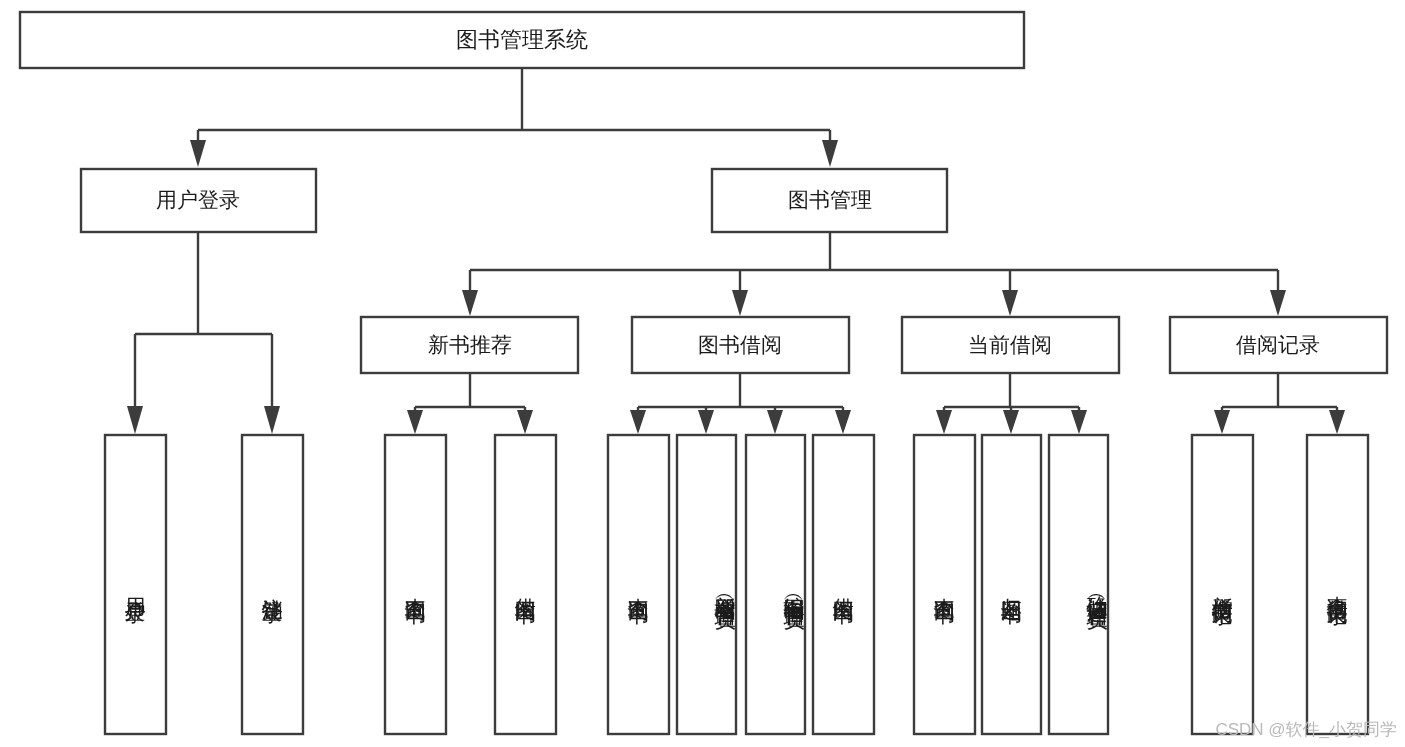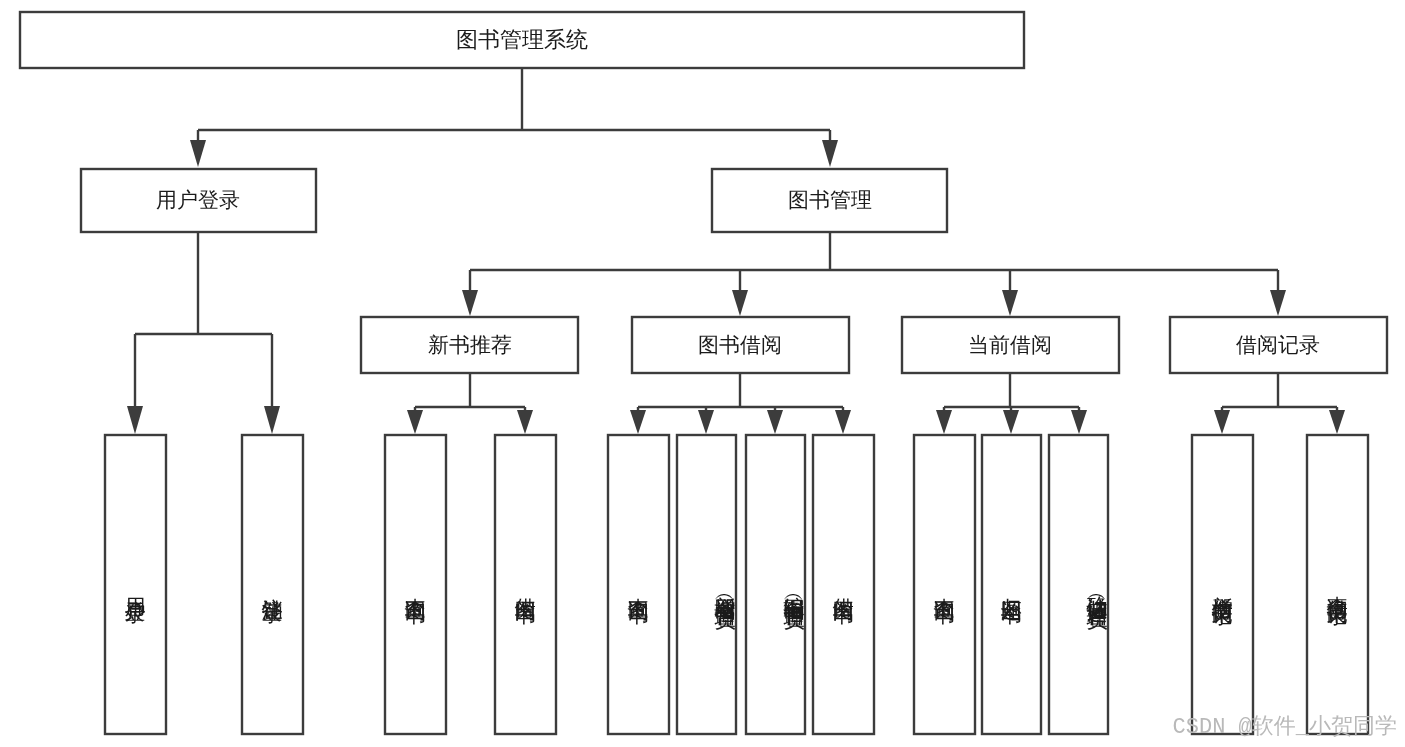--- a/index.html
+++ b/index.html
@@ -26,22 +26,22 @@
     color:#1b1b1b;
     letter-spacing:2px;
     display:flex;
     align-items:center;
     justify-content:center;
     white-space:nowrap;
     pointer-events:none;
   }
   .watermark{
     position:absolute;right:8px;bottom:6px;
-    font-family:Liberation Mono, monospace;
-    font-size:22px;color:#b9b9b9;white-space:nowrap;
+    font-family:Liberation Sans, sans-serif;
+    font-size:17px;color:#b9b9b9;white-space:nowrap;
   }
 </style>
 </head>
 <body>
 
 <svg id="diagram" viewBox="0 0 1405 747">
 
   <g>
     <rect class="box" x="20" y="12" width="1004" height="56"></rect>
     <text class="lbl lbl-title" x="522" y="41">图书管理系统</text>

